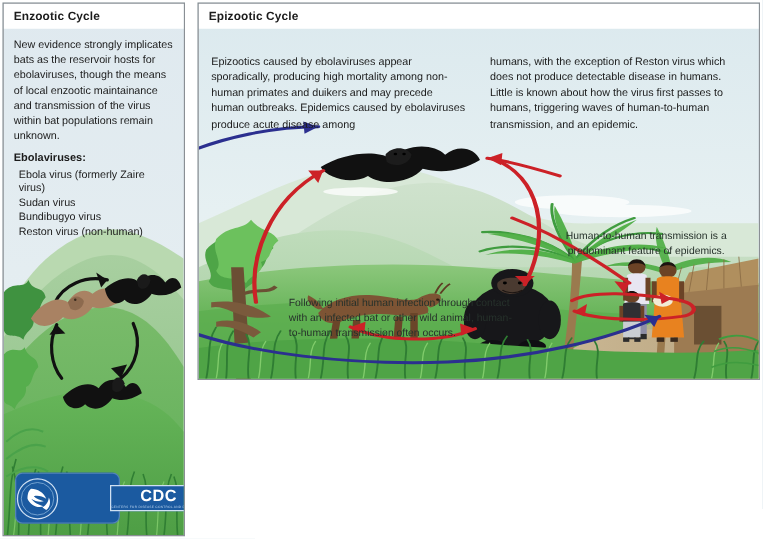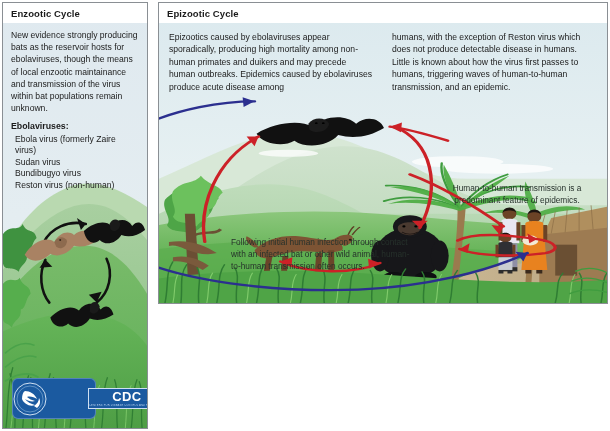--- a/index.html
+++ b/index.html
@@ -39,21 +39,21 @@
   }
   .panel-body p{margin:0 0 2px 0;}
   .subhead{font-weight:bold;margin:6px 0 1px 0;font-size:8.8px;}
   .virus-list{list-style:none;margin:0;padding:0 0 0 4px;}
   .virus-list li{font-size:8.6px;line-height:1.33;color:#1b1b1b;}
 
   
   .intro-cols{
     position:relative;z-index:6;
     display:flex;gap:18px;
-    padding:8px 10px 6px 10px;
+    padding:20px 10px 6px 10px;
     font-size:8.6px;line-height:1.44;color:#1b1b1b;
   }
   .intro-cols > div{flex:1;}
   .intro-cols p{margin:0;}
 
   
   .art{position:absolute;left:0;right:0;bottom:0;top:0;z-index:1;}
   .art svg{display:block;width:100%;height:100%;}
 
   
@@ -183,21 +183,21 @@
 
         <g fill="#111111">
           <path d="M48,316 C58,306 70,303 77,309 C83,300 94,300 99,308 C104,302 110,305 112,313 C104,318 96,320 88,317 C82,326 72,328 66,322 C60,328 50,325 48,316 Z"></path>
           <path d="M88,305 C90,299 96,299 98,305 C97,312 91,314 88,310 Z" fill="#1a1a1a"></path>
         </g>
       </svg>
     </div>
 
     <div class="panel-header">Enzootic Cycle</div>
     <div class="panel-body">
-      <p>New evidence strongly producing bats as the reservoir hosts for ebolaviruses, though the means of local enzootic maintainance and transmission of the virus within bat populations remain unknown.</p>
+      <p>New evidence strongly implicates bats as the reservoir hosts for ebolaviruses, though the means of local enzootic maintainance and transmission of the virus within bat populations remain unknown.</p>
       <div class="subhead">Ebolaviruses:</div>
       <ul class="virus-list">
         <li>Ebola virus (formerly Zaire virus)</li>
         <li>Sudan virus</li>
         <li>Bundibugyo virus</li>
         <li>Reston virus (non-human)</li>
       </ul>
     </div>
 
     <div id="cdc-logo">

